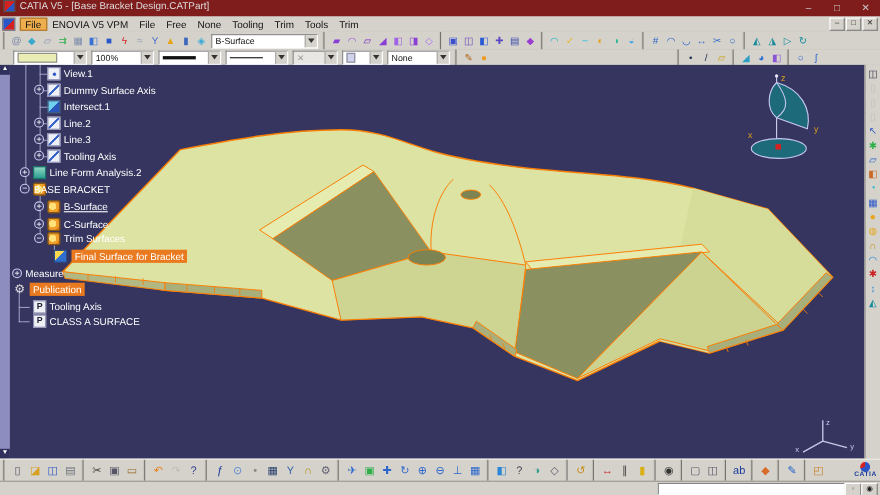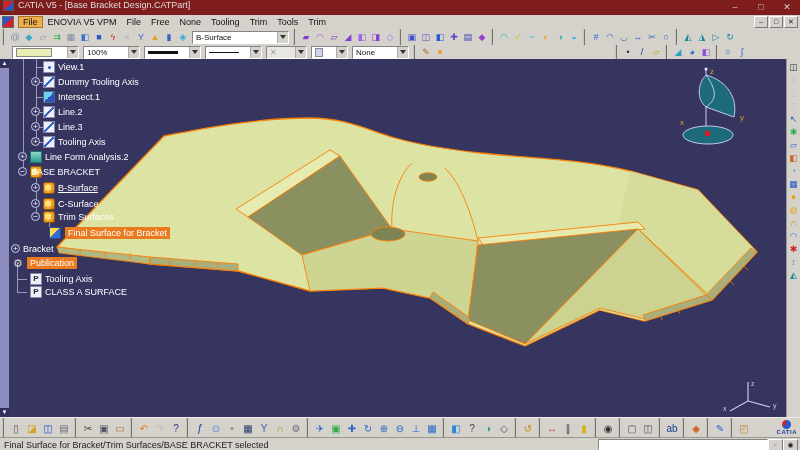--- a/index.html
+++ b/index.html
@@ -312,21 +312,21 @@
         <div class="tline" style="left:7px;top:233px;width:10px;height:1px"></div>
       </div>
 
       <div class="trow" style="top:2px">
         <span class="ic ic-point" style="left:33px"></span>
         <span class="tlabel" style="left:48px">View.1</span>
       </div>
       <div class="trow" style="top:17px">
         <span class="exp" style="left:21px">+</span>
         <span class="ic ic-line" style="left:33px"></span>
-        <span class="tlabel" style="left:48px">Dummy Tooling Axis</span>
+        <span class="tlabel" style="left:48px">Dummy Surface Axis</span>
       </div>
       <div class="trow" style="top:32px">
         <span class="ic ic-intersect" style="left:33px"></span>
         <span class="tlabel" style="left:48px">Intersect.1</span>
       </div>
       <div class="trow" style="top:47px">
         <span class="exp" style="left:21px">+</span>
         <span class="ic ic-line" style="left:33px"></span>
         <span class="tlabel" style="left:48px">Line.2</span>
       </div>
@@ -364,21 +364,21 @@
         <span class="exp" style="left:21px">−</span>
         <span class="ic ic-body" style="left:33px"></span>
         <span class="tlabel" style="left:48px">Trim Surfaces</span>
       </div>
       <div class="trow" style="top:168px">
         <span class="ic ic-surface" style="left:39px"></span>
         <span class="tlabel hl" style="left:55px">Final Surface for Bracket</span>
       </div>
       <div class="trow" style="top:184px">
         <span class="exp" style="left:1px">+</span>
-        <span class="tlabel" style="left:13px">Bracket</span>
+        <span class="tlabel" style="left:13px">Measure</span>
       </div>
       <div class="trow" style="top:198px">
         <span class="ic ic-gear" style="left:2px">⚙</span>
         <span class="tlabel hl" style="left:17px">Publication</span>
       </div>
       <div class="trow" style="top:214px">
         <span class="ic ic-pub" style="left:20px">P</span>
         <span class="tlabel" style="left:35px">Tooling Axis</span>
       </div>
       <div class="trow" style="top:227px">
@@ -477,19 +477,18 @@
     <span class="grp">
         <span class="ti" style="color: rgb(200, 130, 42);">◰</span>
       </span>
     <span class="brand">
       <span class="swirl"></span>
       <span class="nm">CATIA</span>
     </span>
   </div>
 
   <div class="status">
-    <span class="msg">Final Surface for Bracket/Trim Surfaces/BASE BRACKET selected</span>
     <span class="sinput"></span>
     <span class="sbtn b1">▫</span>
     <span class="sbtn b2">◉</span>
   </div>
 
 </div>
 
 </body></html>

